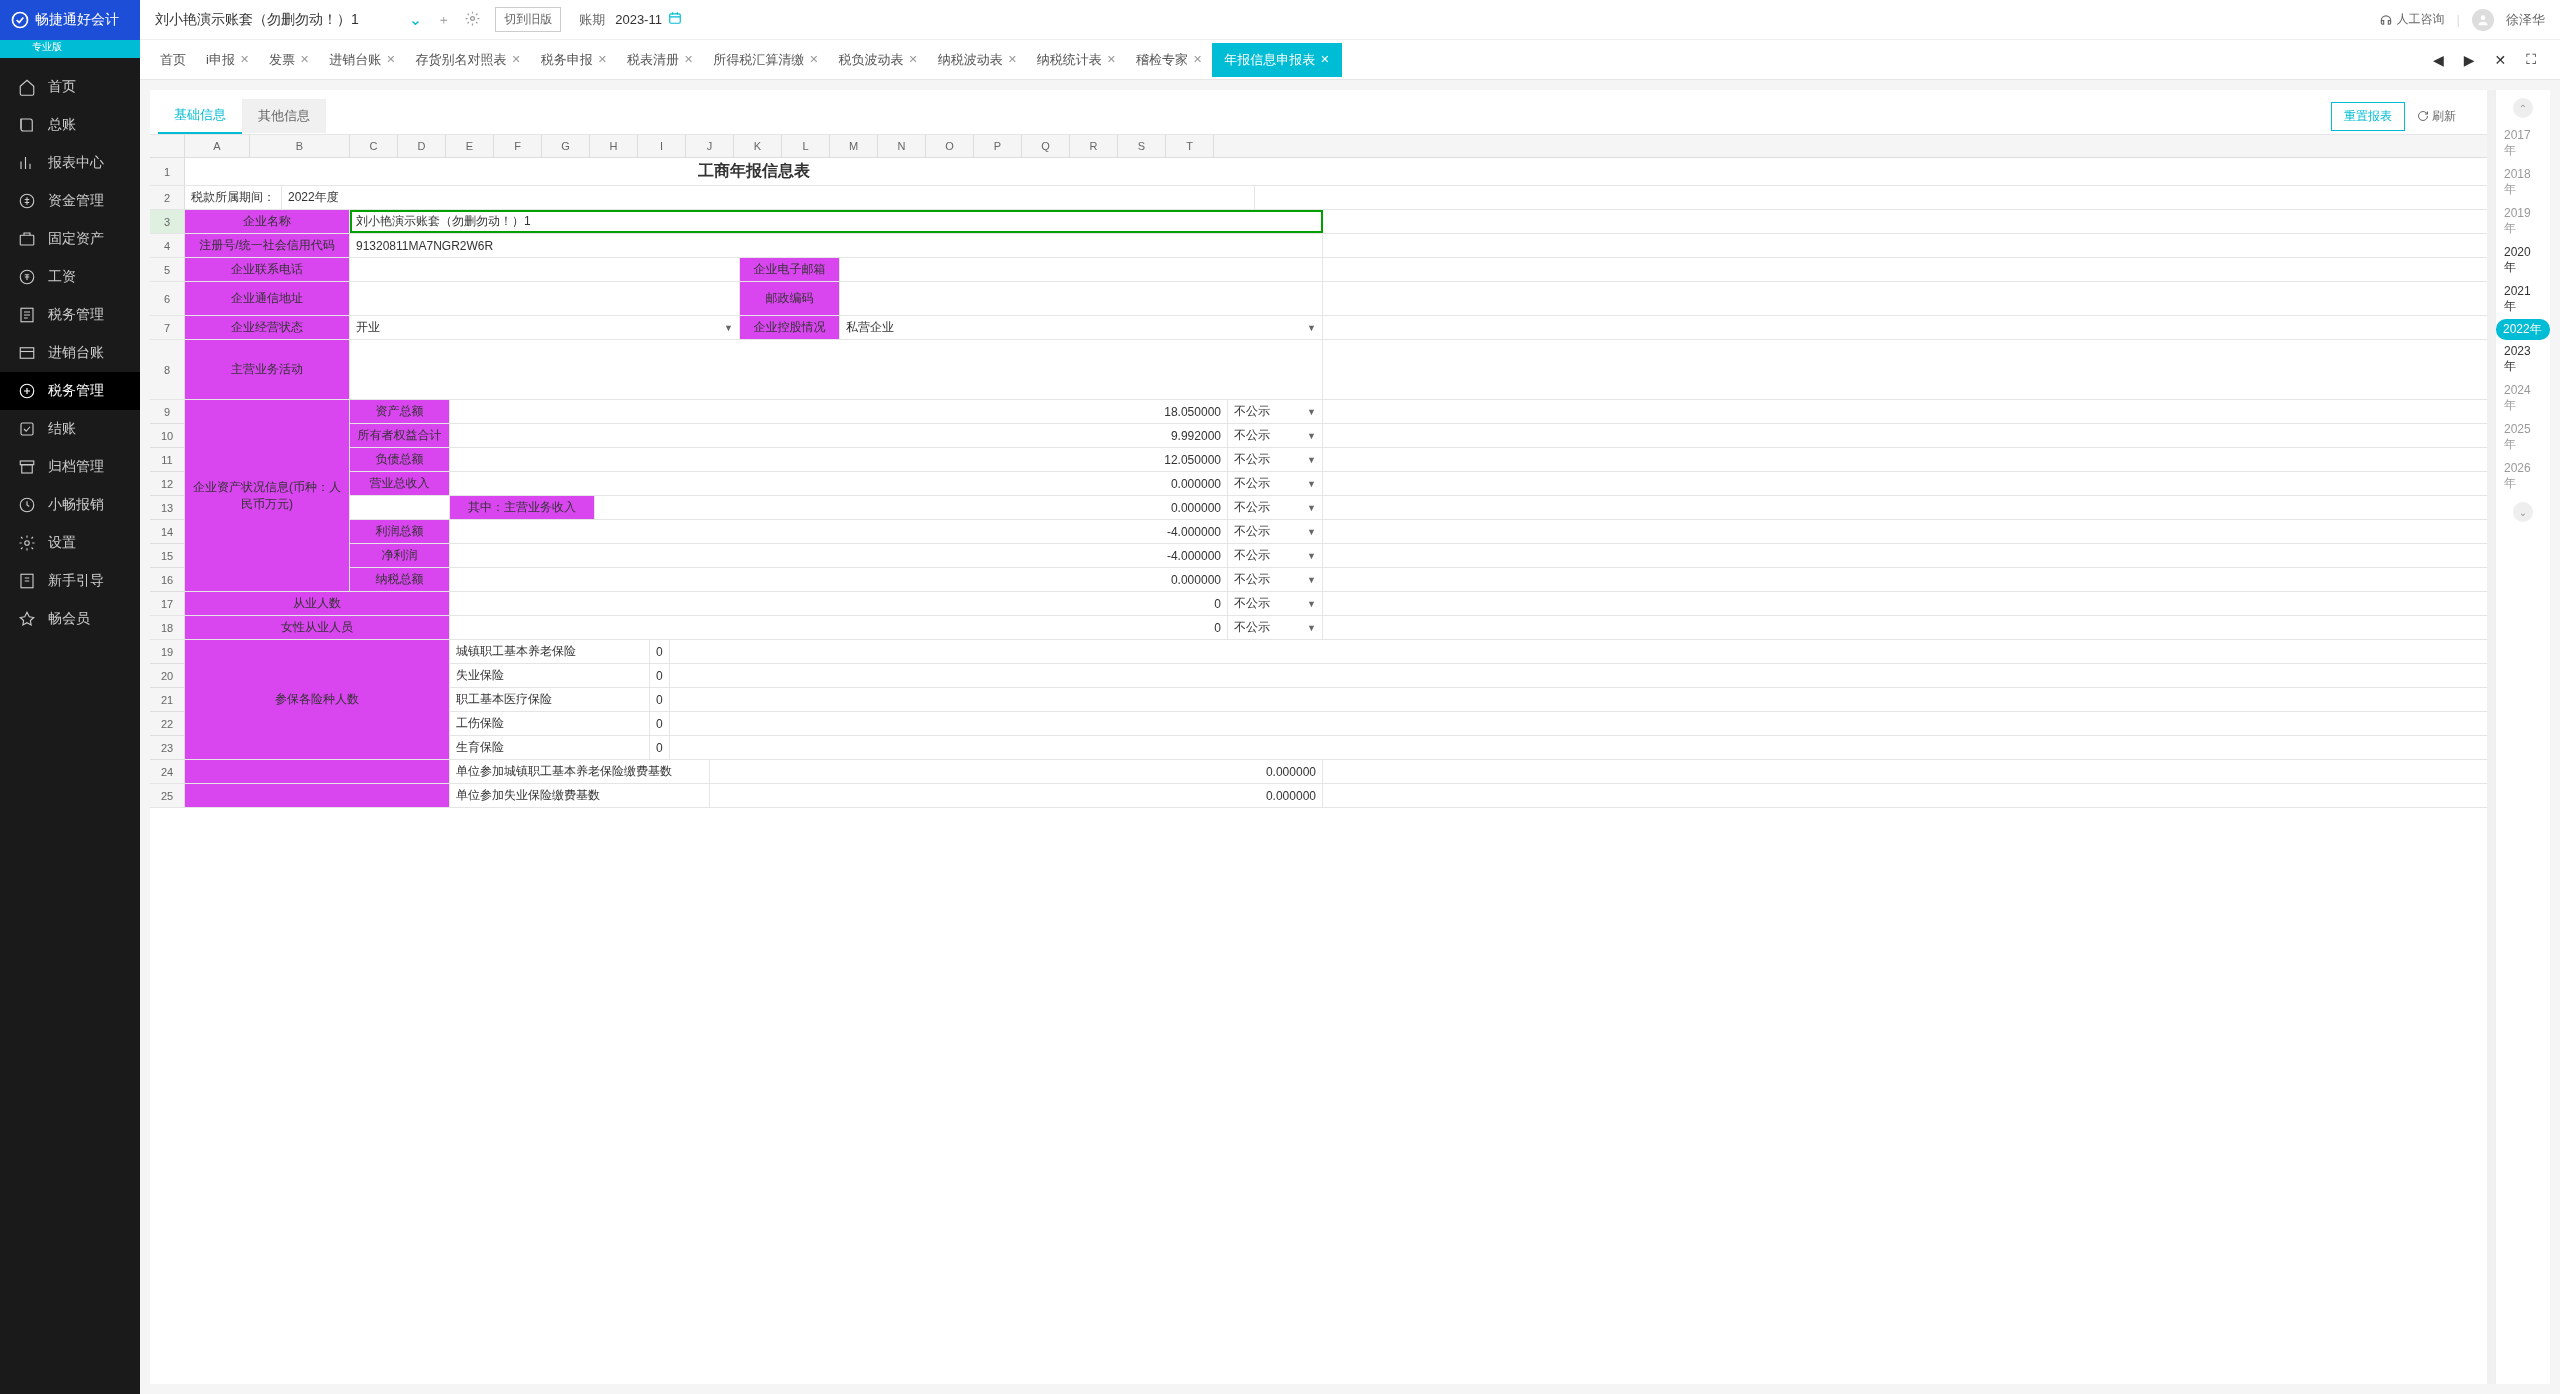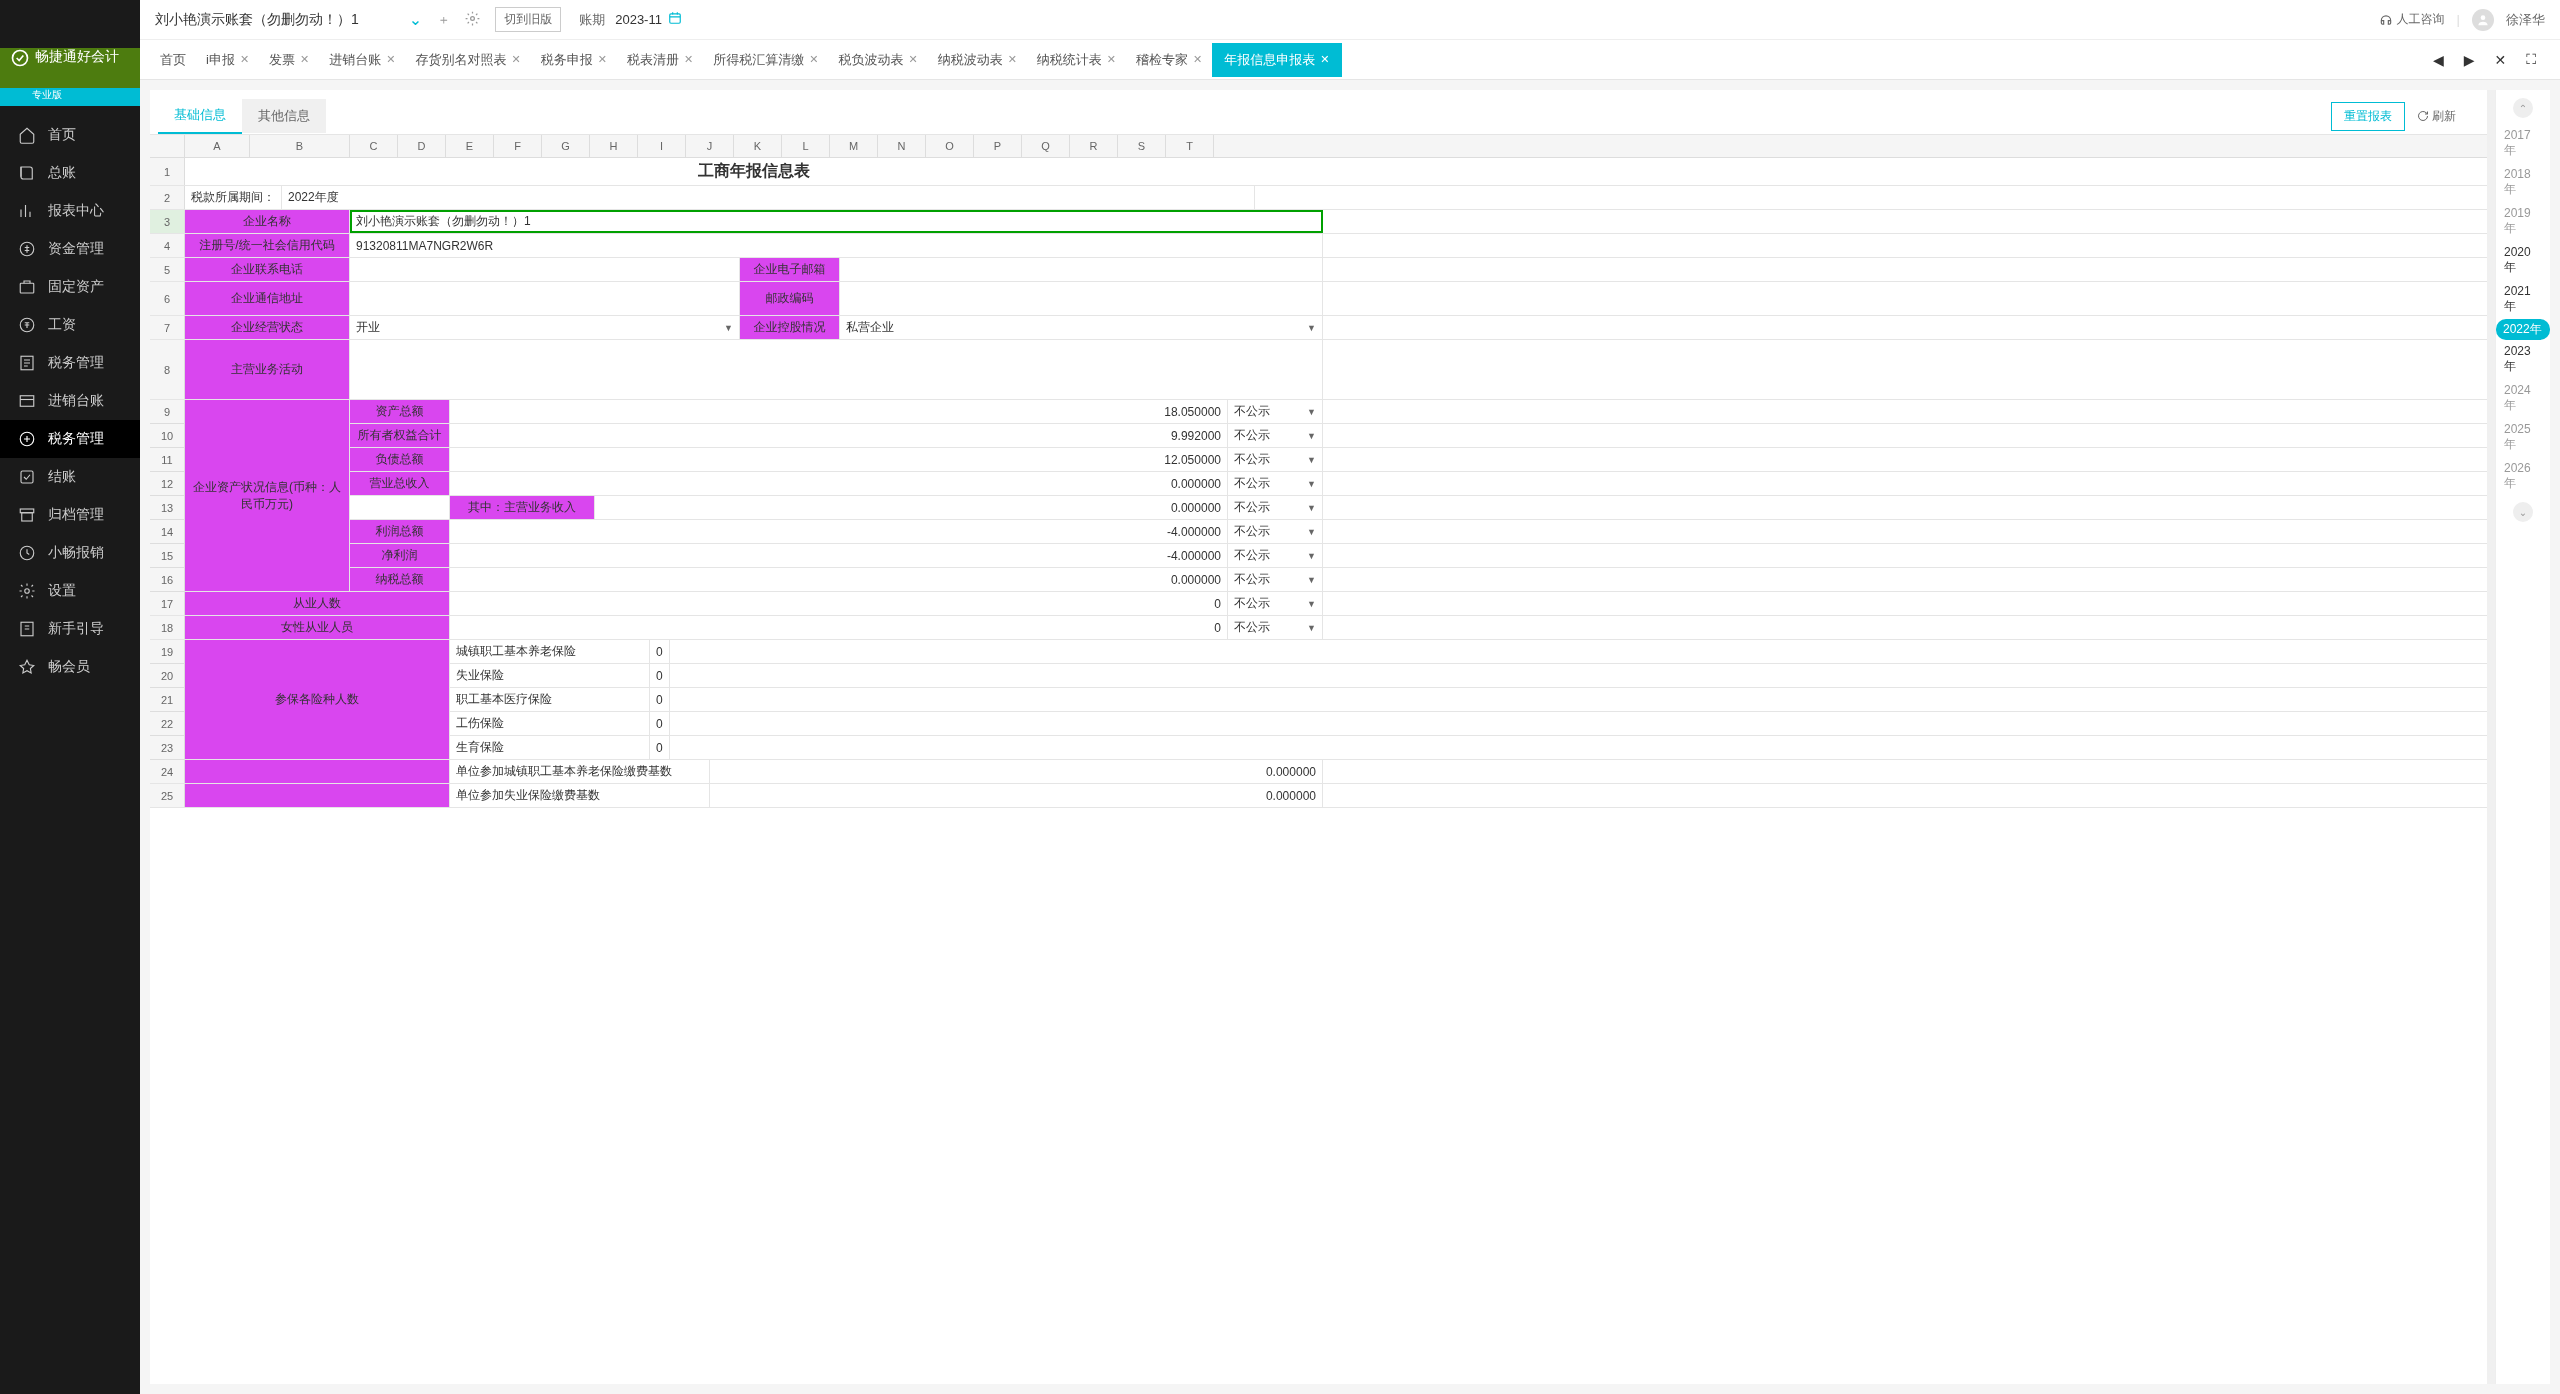--- a/index.html
+++ b/index.html
@@ -1,19 +1,19 @@
 <!DOCTYPE html>
 <html><head>
 <meta charset="utf-8">
 <style>
 * { margin: 0; padding: 0; box-sizing: border-box; font-family: "Microsoft YaHei", Arial, sans-serif; }
 body { font-size: 13px; color: #333; background: #fff; overflow: hidden; }
 .app { display: flex; height: 100vh; width: 100vw; }
 .sidebar { width: 140px; background: #1a1a1a; color: #ccc; display: flex; flex-direction: column; }
-.logo-area { background: #4d7c0f; height: 40px; display: flex; align-items: flex-start; padding: 0 10px; color: #fff; font-size: 14px; margin-top: 48px; }
+.logo-area { background: #1d4ed8; height: 40px; display: flex; align-items: center; padding: 0 10px; color: #fff; font-size: 14px; }
 .logo-icon { width: 20px; height: 20px; margin-right: 5px; }
 .nav { flex: 1; padding-top: 10px; }
 .nav-item { display: flex; align-items: center; padding: 10px 18px; cursor: pointer; font-size: 14px; }
 .nav-item.active { background: #000; color: #fff; }
 .nav-icon { width: 18px; height: 18px; margin-right: 12px; stroke: currentColor; fill: none; }
 .main { flex: 1; display: flex; flex-direction: column; overflow: hidden; }
 .topbar { height: 40px; display: flex; align-items: center; padding: 0 15px; border-bottom: 1px solid #eee; }
 .account-name { font-size: 14px; }
 .chev-down { margin-left: 50px; color: #00bcd4; font-size: 16px; }
 .top-icon { margin-left: 15px; color: #999; cursor: pointer; }

